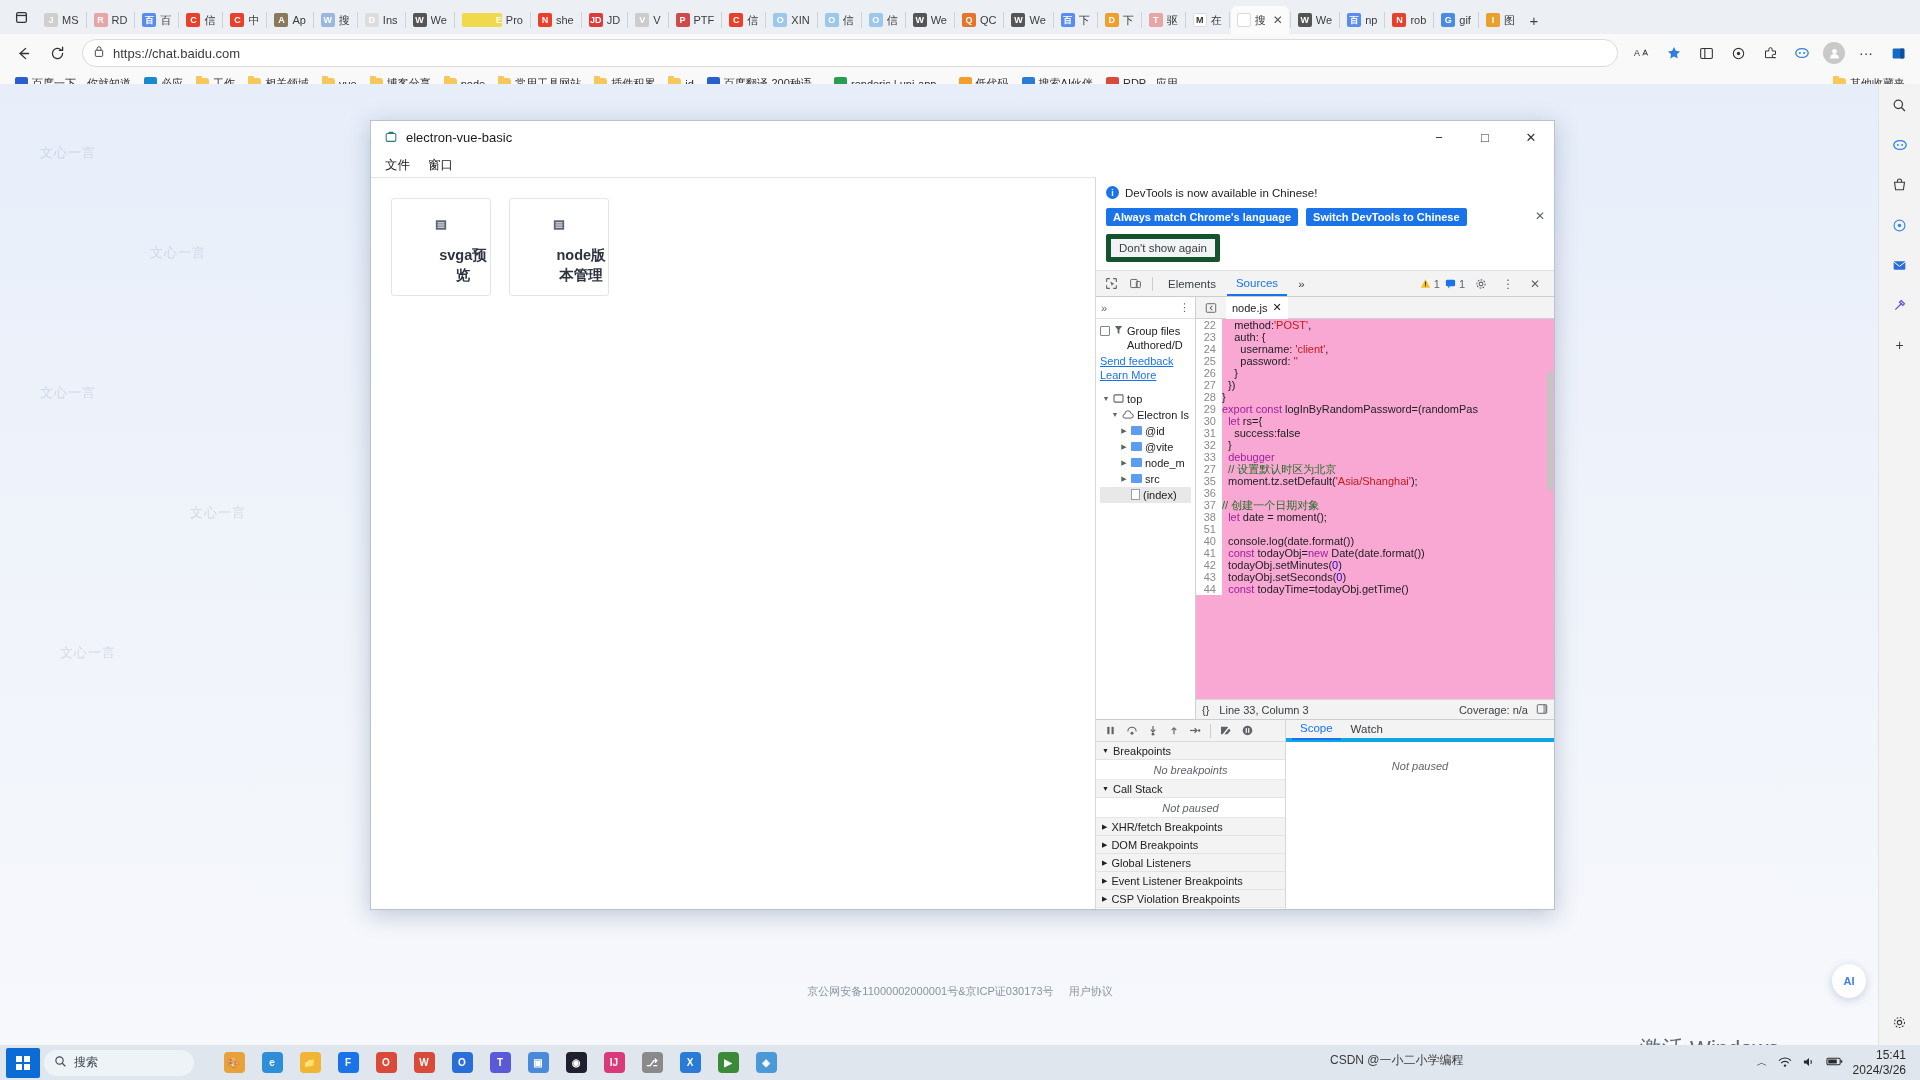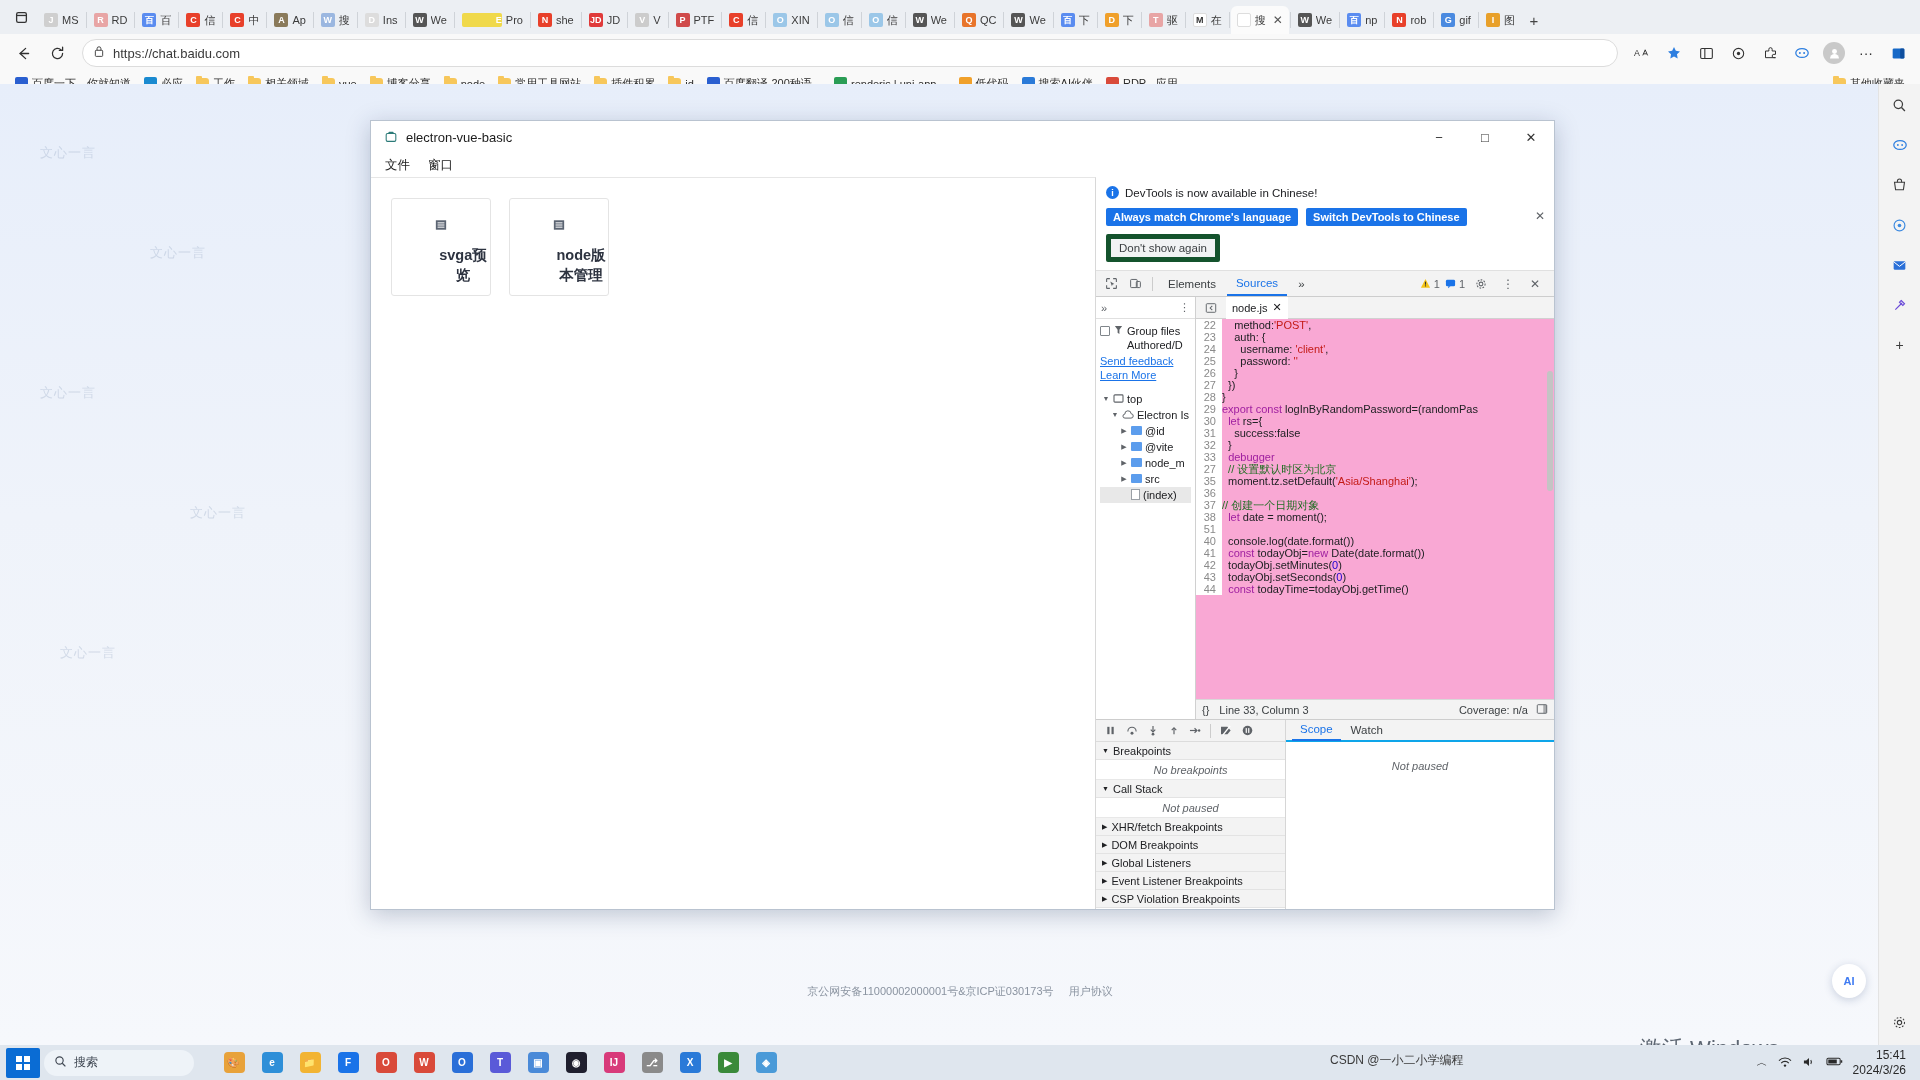--- a/index.html
+++ b/index.html
@@ -143,21 +143,21 @@
 
   #dt-bottom { height:190px; display:flex; border-top:1px solid #cdcdcd; }
   #dbgleft { width:190px; border-right:1px solid #d6d6d6; display:flex; flex-direction:column; }
   #dbgbar { height:22px; background:#f3f3f3; display:flex; align-items:center; gap:2px; padding:0 5px; border-bottom:1px solid #dcdcdc;}
   .dbgi { width:19px;height:18px;display:flex;align-items:center;justify-content:center;color:#5f6368;font-size:11px;}
   .sec { height:18px; display:flex; align-items:center; gap:4px; padding:0 6px; background:#f3f3f3;
          border-bottom:1px solid #e3e3e3; font-size:11px; color:#202124; }
   .secbody { height:20px; display:flex; align-items:center; justify-content:center; font-style:italic;
              color:#5f6368; font-size:11px; background:#fff; border-bottom:1px solid #e8e8e8;}
   #dbgright { flex:1; display:flex; flex-direction:column; }
-  #sw-tabs { height:22px; background:#f3f3f3; border-bottom:2px solid #0ea5e9; display:flex; align-items:center; padding-left:6px; gap:2px;}
+  #sw-tabs { height:22px; background:#f3f3f3; border-bottom:4px solid #0ea5e9; display:flex; align-items:center; padding-left:6px; gap:2px;}
   .swtab { padding:0 8px; height:21px; display:flex; align-items:center; font-size:11.5px; color:#3c4043;}
   .swtab.sel { border-bottom:2px solid #1a73e8; color:#1a73e8; }
   #sw-body { flex:1; display:flex; justify-content:center; padding-top:18px; font-style:italic; color:#5f6368; font-size:11px;}
 
   
   #taskbar { position:absolute; left:0; top:1045px; width:1920px; height:35px; background:#dfe6ee;
              display:flex; align-items:center; padding:0 6px; gap:4px; }
   #startbtn { width:34px; height:30px; background:#0a6cd4; display:flex; align-items:center; justify-content:center; border-radius:2px;}
   .wgrid { width:14px;height:14px;display:grid;grid-template-columns:6px 6px;grid-template-rows:6px 6px;gap:2px;}
   .wgrid i { background:#fff; display:block; }

